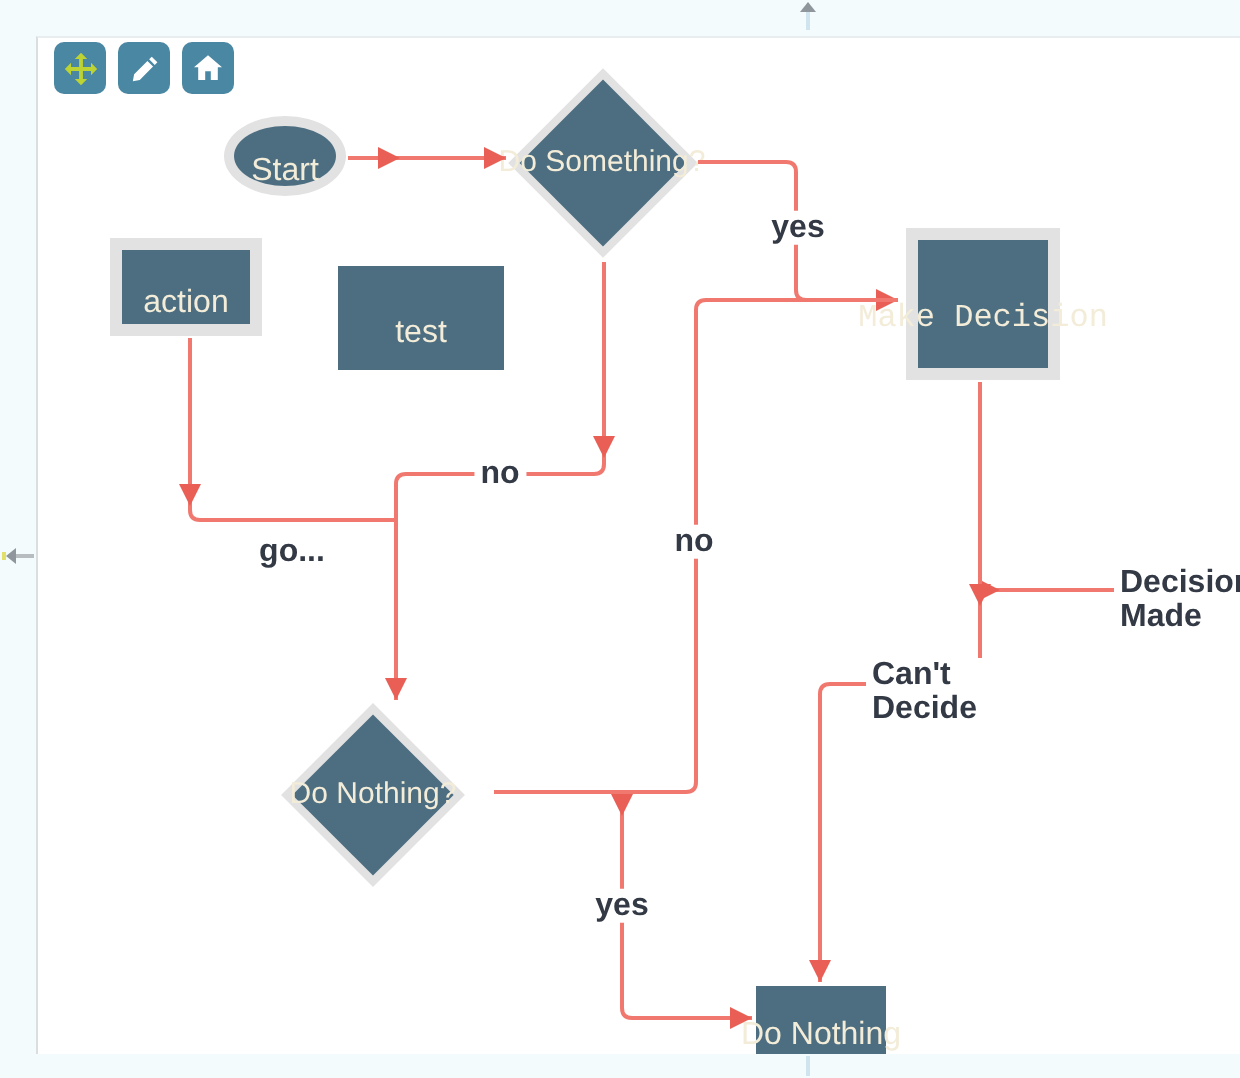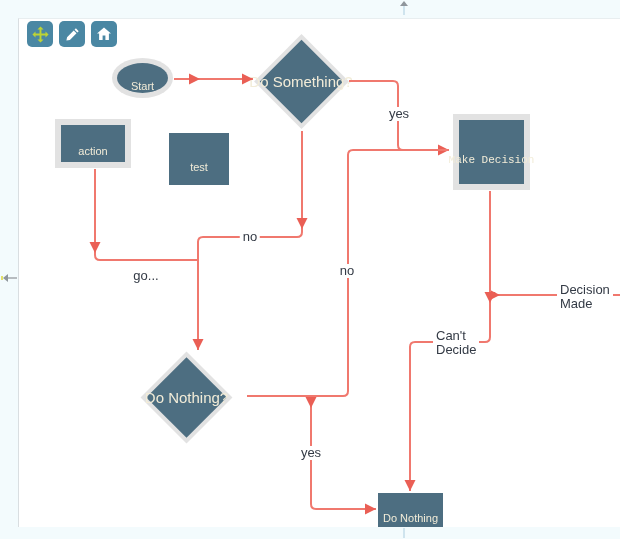--- a/index.html
+++ b/index.html
@@ -28,41 +28,41 @@
   .node-inner {
     position: absolute; inset: 0;
     background: var(--node-fill, #4d6e81);
     display: flex; align-items: center; justify-content: center;
   }
   .node-frame .node-inner { inset: 6px; }
   .node-ellipse, .node-ellipse .node-inner { border-radius: 50%; }
   .node-ellipse .node-inner { inset: 5px; }
   .node-label {
     color: var(--node-text, #f2ecd8);
-    font-size: 11px; line-height: 1.1; text-align: center; white-space: nowrap; margin-top: 16px;
+    font-size: 16px; line-height: 1.1; text-align: center; white-space: nowrap; margin-top: 16px;
   }
   .diamond-wrap { position: absolute; }
   .diamond-outer {
     position: absolute; inset: 0;
     background: var(--node-frame, #e2e2e2);
     transform: rotate(45deg);
   }
   .diamond-inner { position: absolute; inset: 4px; background: var(--node-fill, #4d6e81); }
   .diamond-label {
     position: absolute; left: 50%; top: 50%; transform: translate(-50%, -50%);
     color: var(--node-text, #f2ecd8); font-size: 15px; white-space: nowrap;
   }
 
   
   .edge-label {
     position: absolute;
     background: var(--canvas-bg, #ffffff);
     color: var(--edge-label-text, #333a45);
-    font-size: 13px; line-height: 1.08;
-    padding: 0 3px; white-space: pre-line;
+    font-size: 16px; line-height: 1.08;
+    padding: 0 3px; white-space: pre-line; font-weight: bold;
   }
   .edge-label.center { transform: translate(-50%, -50%); text-align: center; }
 
   
   #toolbar { position: absolute; left: 27px; top: 21px; display: flex; gap: 6px; }
   .tool-btn {
     width: 26px; height: 26px; border: none; border-radius: 5px;
     background: var(--toolbar-button-bg, #4a87a3);
     display: flex; align-items: center; justify-content: center;
     cursor: pointer; padding: 0;
@@ -105,21 +105,21 @@
         <div class="diamond-outer">
           <div class="diamond-inner"></div>
         </div>
         <div class="diamond-label">Do Something?</div>
       </div>
       <div class="node node-frame" style="left: 55px; top: 119px; width: 76px; height: 49px;">
         <div class="node-inner">
           <span class="node-label">action</span>
         </div>
       </div>
-      <div class="node" style="left: 169px; top: 133px; width: 60px; height: 52px;">
+      <div class="node" style="left: 169px; top: 133px; width: 83px; height: 52px;">
         <div class="node-inner">
           <span class="node-label">test</span>
         </div>
       </div>
       <div class="node node-frame" style="left: 453px; top: 114px; width: 77px; height: 76px; font-family: Liberation Mono, monospace;">
         <div class="node-inner">
           <span class="node-label">Make Decision</span>
         </div>
       </div>
       <div class="diamond-wrap" style="left: 154px; top: 364.5px; width: 65px; height: 65px;">

